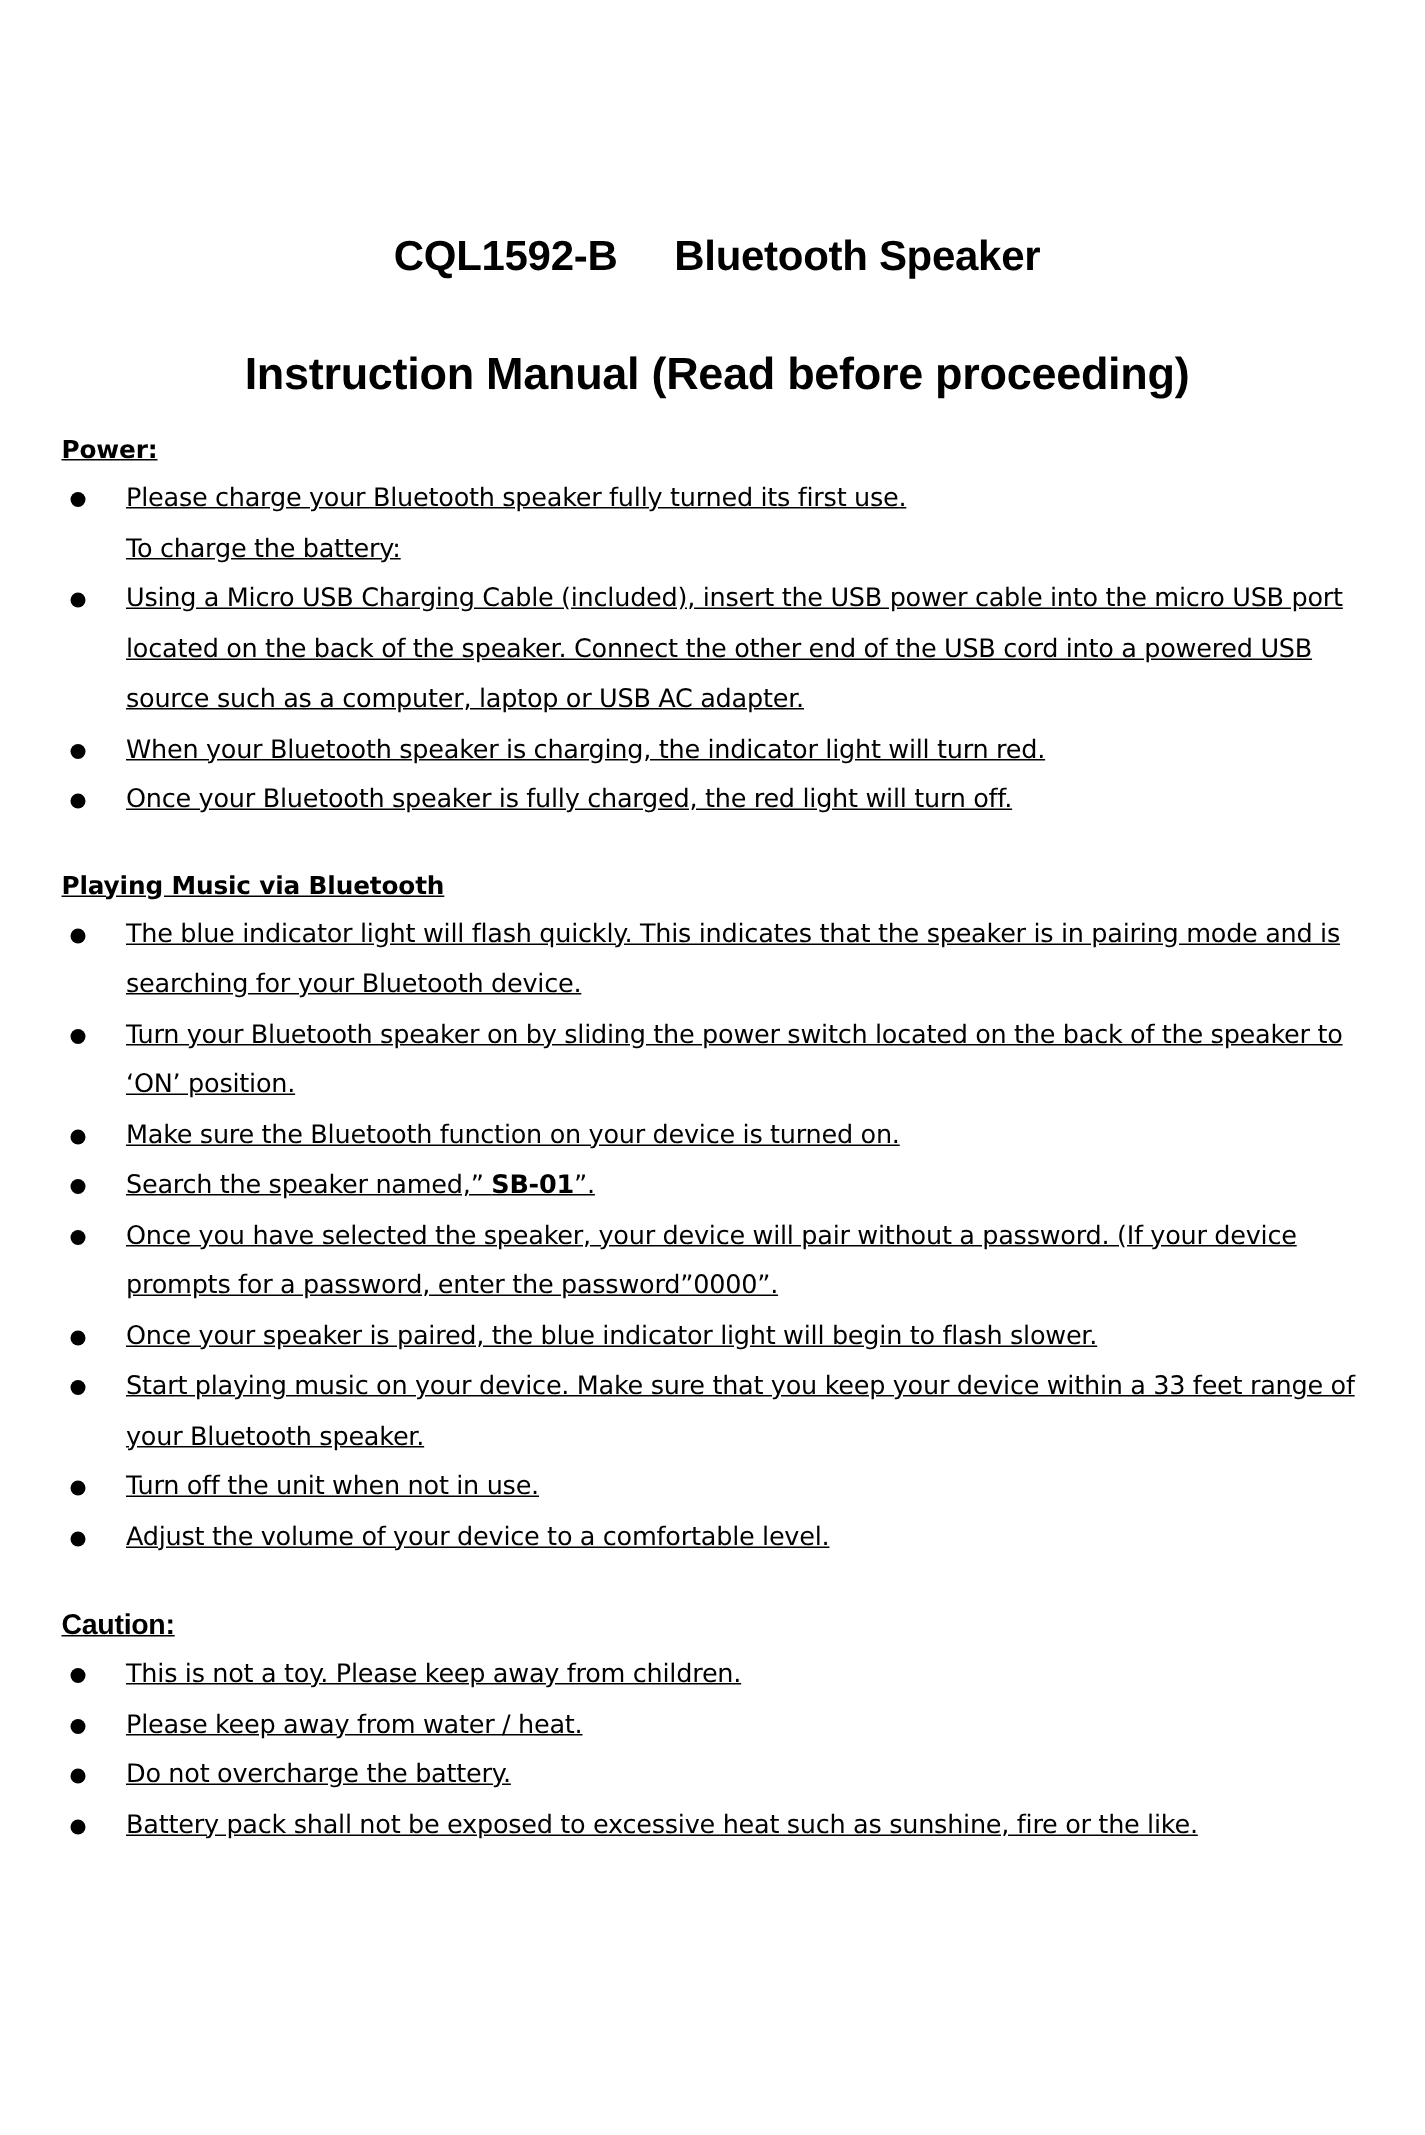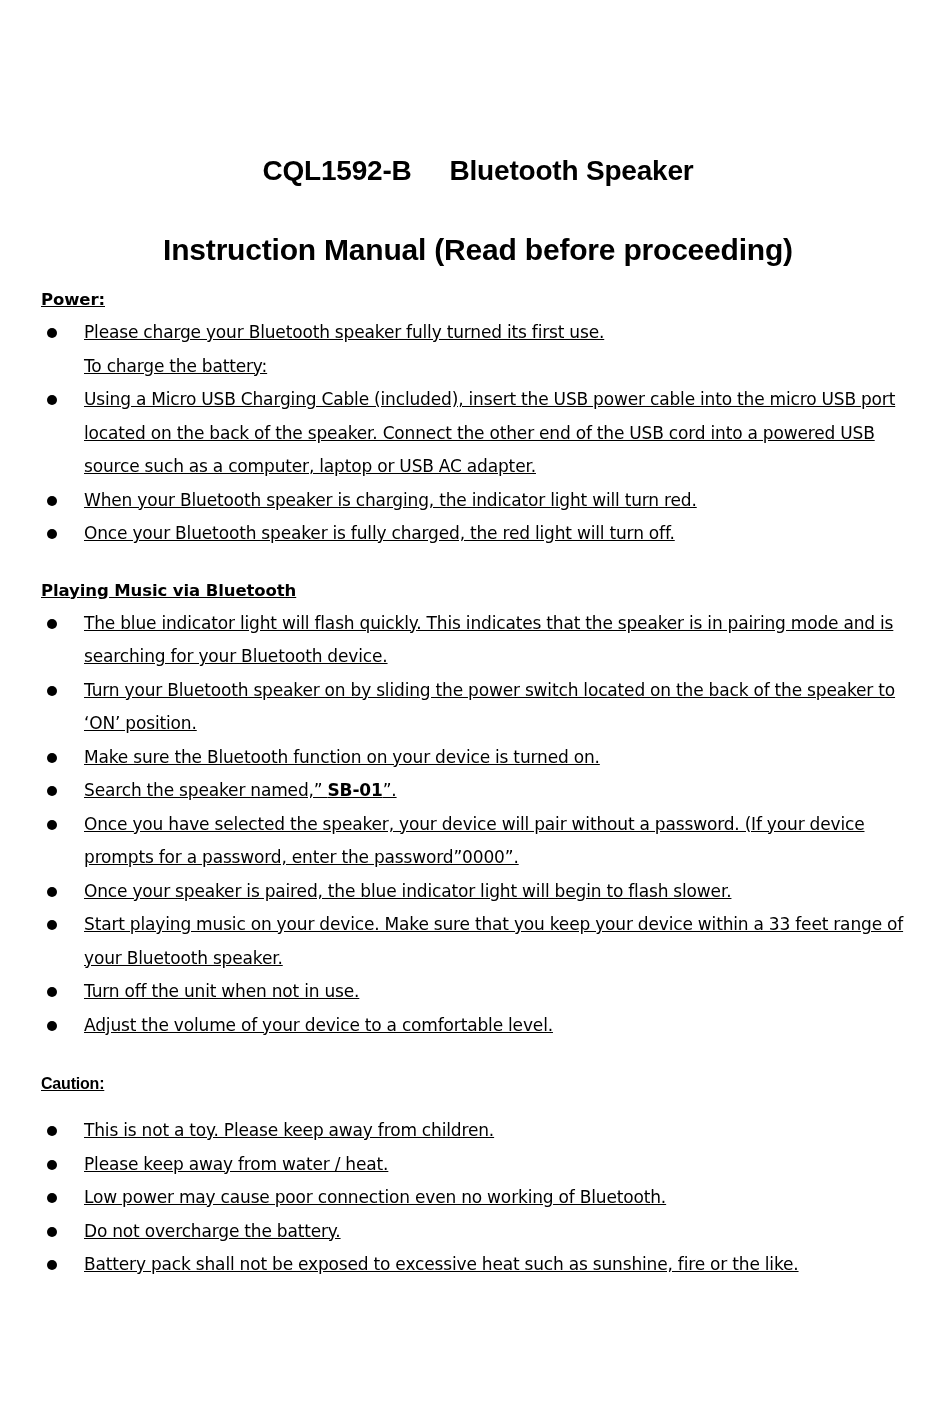--- a/index.html
+++ b/index.html
@@ -69,24 +69,24 @@
   .sec-heading {
     font-family: "DejaVu Sans", "Liberation Sans", sans-serif;
     font-weight: bold;
     font-size: 16.5px;
     line-height: 24px;
     margin: 0 0 4px 0;
     letter-spacing: -0.1px;
   }
   .sec-heading.big {
     font-family: "Liberation Sans", sans-serif;
-    font-size: 16px;
+    font-size: 19px;
     line-height: 28px;
     letter-spacing: -0.2px;
-    margin-bottom: 16px;
+    margin-bottom: 2px;
   }
 
   ul.bullets {
     list-style: none;
     margin: 0;
     padding: 0;
   }
   ul.bullets > li {
     position: relative;
     padding-left: 43px;
@@ -201,24 +201,20 @@
         <li>
           <span class="dot"></span>
           <span class="li-text">This is not a toy. Please keep away from children.</span>
         </li>
         <li>
           <span class="dot"></span>
           <span class="li-text">Please keep away from water / heat.</span>
         </li>
         <li>
           <span class="dot"></span>
-          <span class="li-text">Low power may cause poor connection even no working of Bluetooth.</span>
-        </li>
-        <li>
-          <span class="dot"></span>
           <span class="li-text">Do not overcharge the battery.</span>
         </li>
         <li>
           <span class="dot"></span>
           <span class="li-text">Battery pack shall not be exposed to excessive heat such as sunshine, fire or the like.</span>
         </li>
       </ul>
     </div>
 
   </div>

